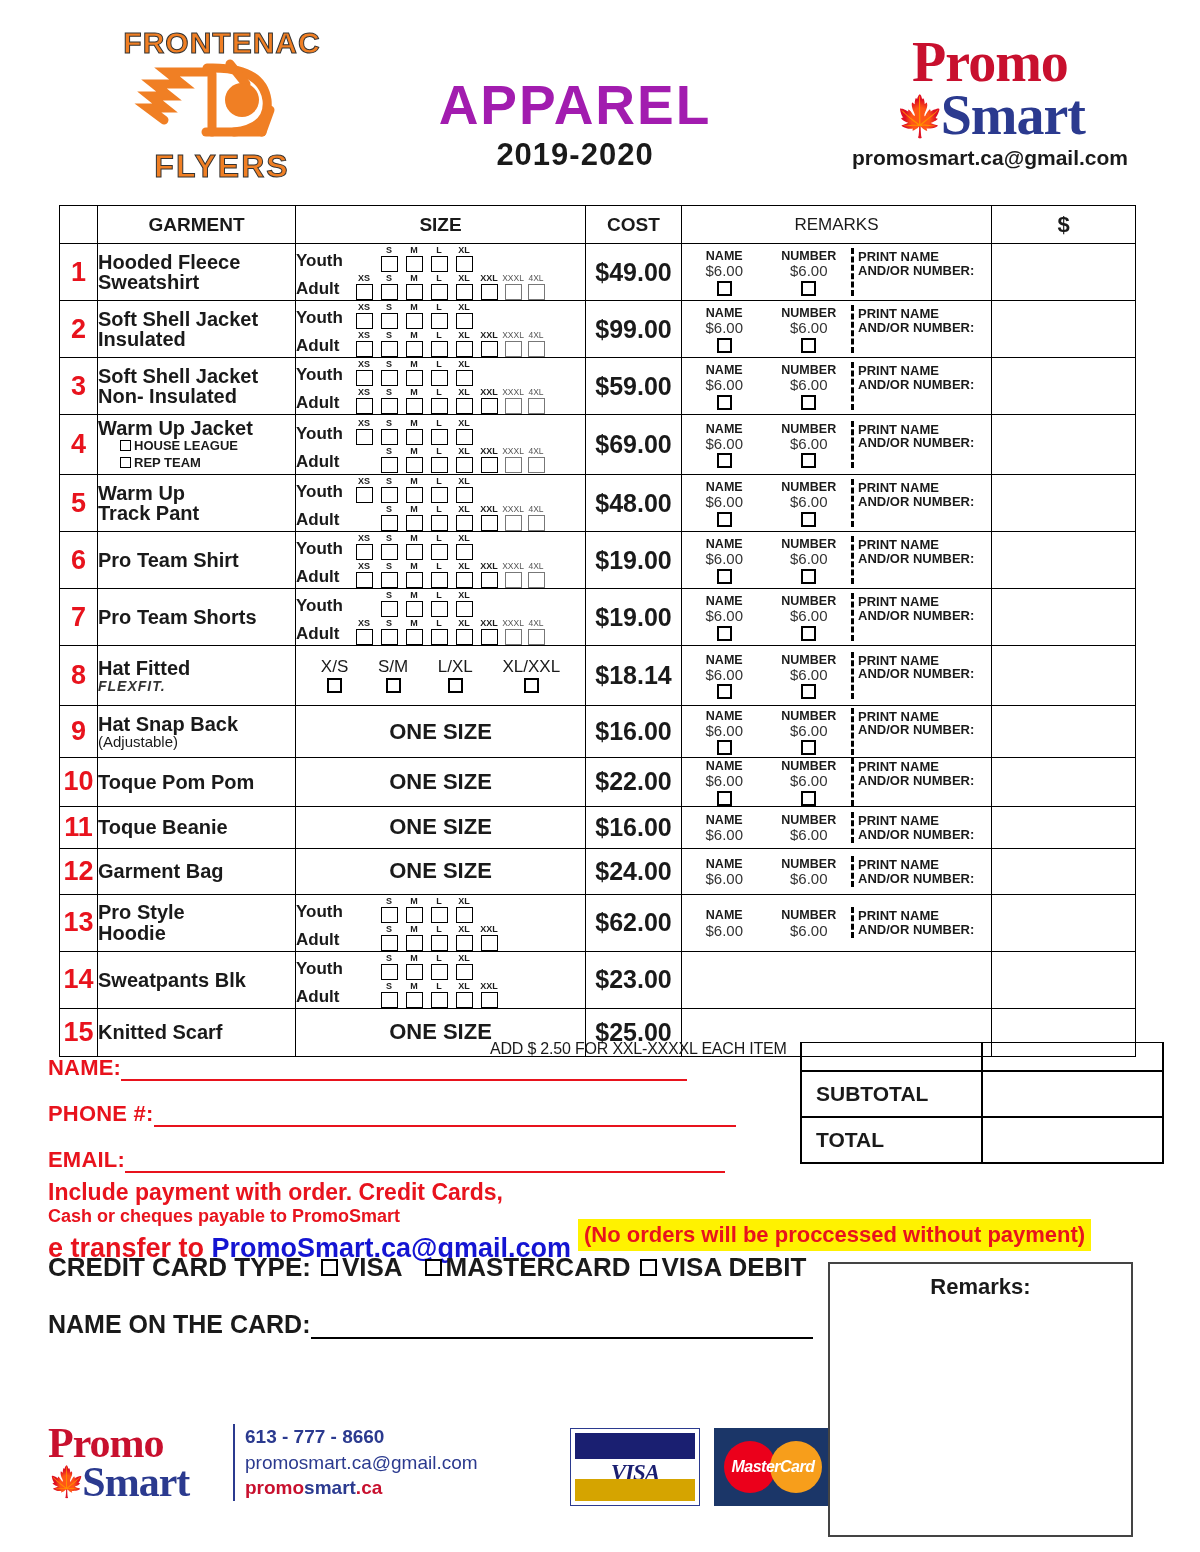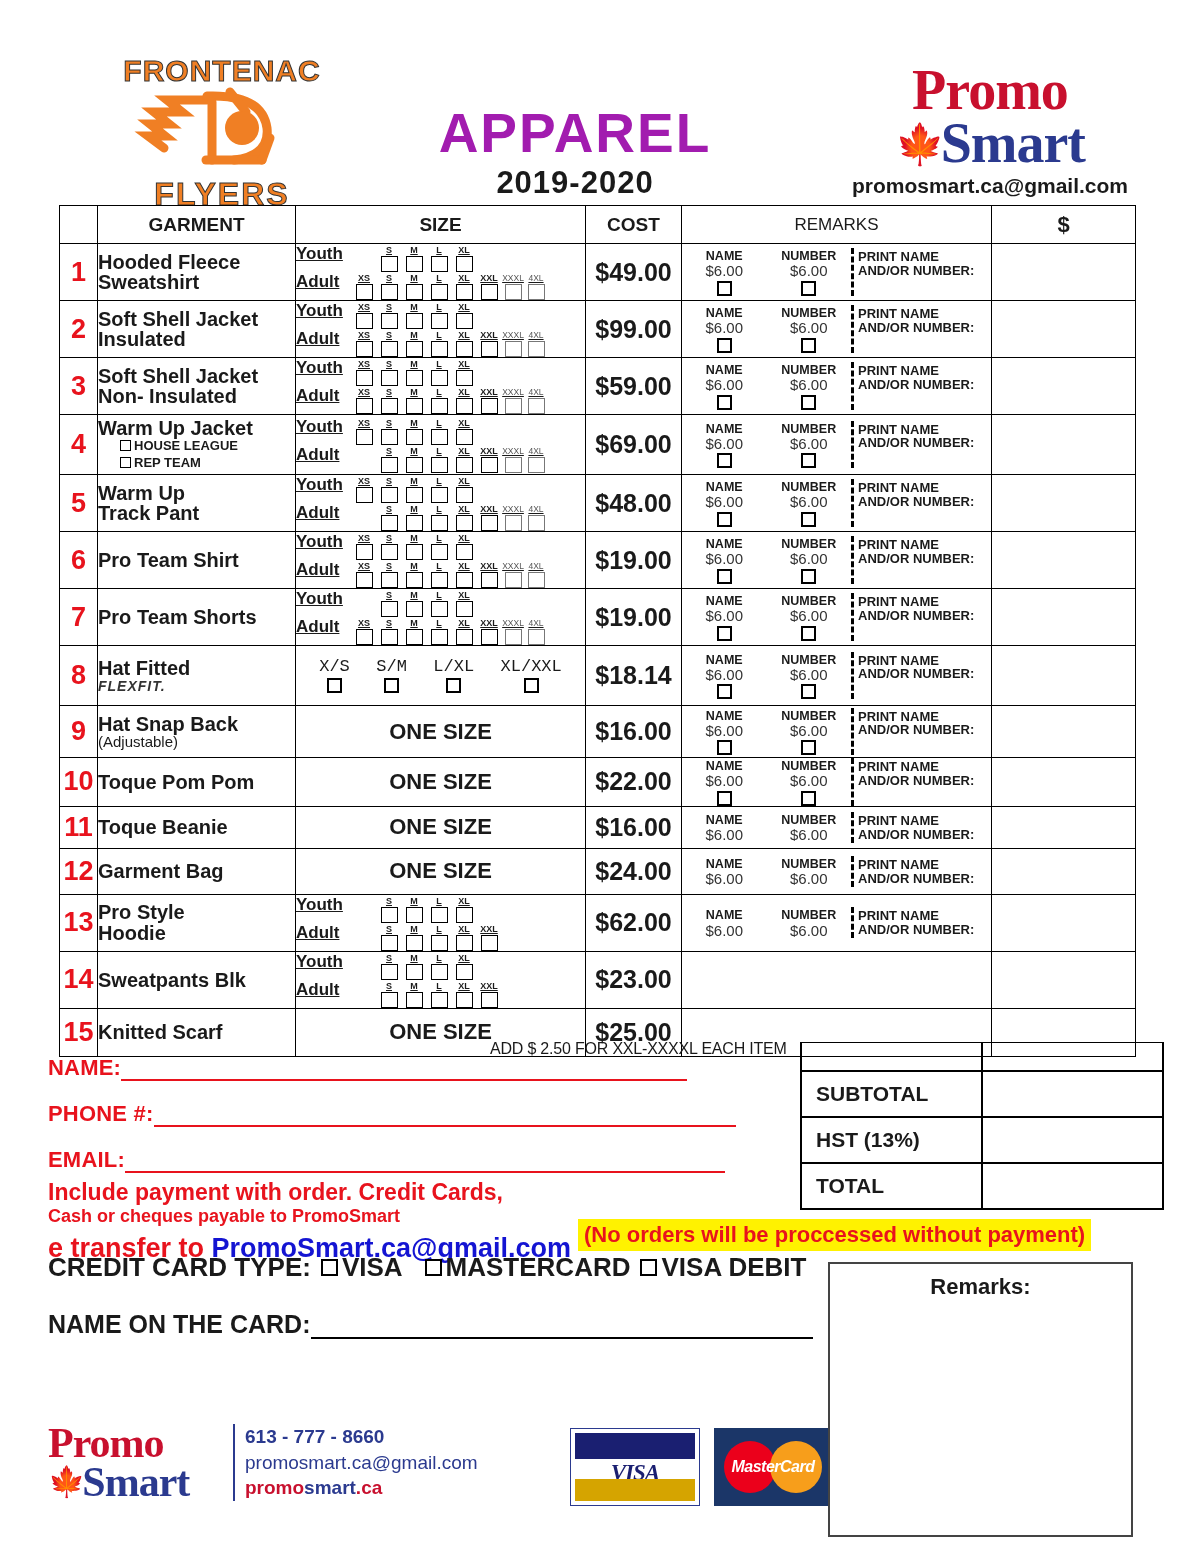--- a/index.html
+++ b/index.html
@@ -7,21 +7,21 @@
   body {
     width:1200px; height:1552px;
     background:#ffffff;
     font-family:"Liberation Sans", sans-serif;
     color:#1a1a1a;
     position:relative;
     overflow:hidden;
   }
 
   
-  .header { position:relative; height:196px;margin-top:28px; }
+  .header { position:relative; height:196px; }
 
   .logo-flyers {
     position:absolute; left:112px; top:28px;
     width:220px; height:165px;
     text-align:center;
   }
   .flyers-top {
     font-family:"Liberation Sans", sans-serif;
     font-weight:bold; font-size:30px; letter-spacing:1px;
     color:#F07F24; -webkit-text-stroke:1px #333;
@@ -101,40 +101,40 @@
   .subopts .cb {
     display:inline-block; width:11px; height:11px; border:1.5px solid #000;
     vertical-align:-1px; margin-right:3px;
   }
 
   .cost { text-align:center; font-weight:bold; font-size:25px; }
   .onesize { text-align:center; font-weight:bold; font-size:22px; }
 
   
   .sizecell { padding:1px 2px; }
-  .sizeline { display:flex; height:28px;text-decoration:underline; }
+  .sizeline { display:flex; align-items:flex-end; height:28px; }
   .sizeline .lbl {
     font-weight:bold; font-size:17px; width:56px; flex:none; padding-bottom:1px;
   }
   .boxes { display:flex; align-items:flex-end; flex:1; }
   .szbox { width:24px; text-align:center; margin-right:1px; }
   .szbox .t {
     font-size:9px; font-weight:bold; line-height:1; height:10px;
   }
   .szbox .t.dim { font-weight:normal; color:#555; font-size:8.5px; }
   .szbox .b {
     width:17px; height:16px; border:1.4px solid #000; margin:0 auto;
   }
   .szbox .b.light { border-color:#777; }
   .szbox.spacer .b { border:none; }
   .szbox.narrow { width:22px; }
 
   
   .hatrow { display:flex; justify-content:space-around; padding:2px 10px; }
-  .hatopt { text-align:center;font-family:Liberation Mono, monospace; }
+  .hatopt { text-align:center; }
   .hatopt .t { font-size:17px; line-height:1.1; }
   .hatopt .b { width:15px; height:15px; border:2px solid #000; margin:2px auto 0; }
 
   
   .remcell { padding:0; position:relative; }
   .remwrap { display:flex; height:100%; }
   .nn {
     width:172px; flex:none; display:flex;
     border-right:3px dashed #000;
   }
@@ -1275,24 +1275,20 @@
   <tbody>
       <tr>
     <td class="blank-top"></td>
     <td class="blank-top"></td>
   </tr>
   <tr>
     <td class="lab">SUBTOTAL</td>
     <td></td>
   </tr>
   <tr>
-    <td class="lab">HST (13%)</td>
-    <td></td>
-  </tr>
-  <tr>
     <td class="lab">TOTAL</td>
     <td></td>
   </tr>
 </tbody>
   </table>
 
 <div class="nopay">(No orders will be proccessed without payment)</div>
 
 <div class="ccblock">
   <div class="cctype">

